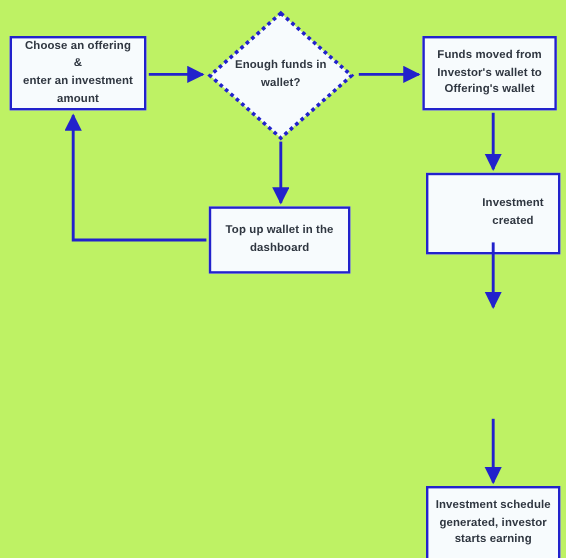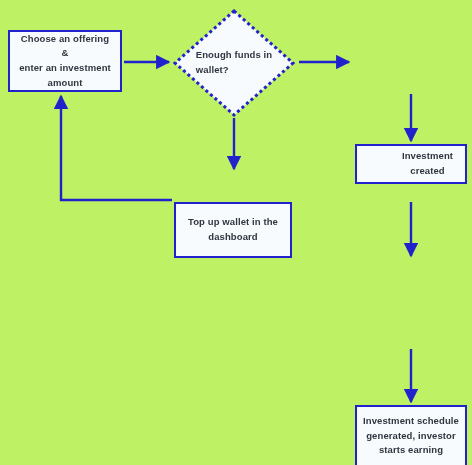--- a/index.html
+++ b/index.html
@@ -47,21 +47,21 @@
   }
   .diamond-label {
     position: absolute;
     left: 0;
     top: 0;
     width: 100%;
     height: 100%;
     display: flex;
     align-items: center;
     justify-content: center;
-    text-align: left;
+    text-align: center;
     color: #2f3640;
     font-size: 9.5px;
     line-height: 1.55;
     font-weight: 600;
     letter-spacing: 0.1px;
     white-space: pre-line;
     pointer-events: none;
   }
   .conn {
     position: absolute;
@@ -81,27 +81,32 @@
   </div>
 
   <div class="diamond-wrap" style="left:172px; top:8px; width:124px; height:110px;">
     <svg class="diamond-shape" viewBox="0 0 124 110">
       <polygon points="62,3 121,55 62,107 3,55" fill="#f7fbfd" stroke="#2222cc" stroke-width="3" stroke-dasharray="3 3" stroke-linejoin="miter"></polygon>
     </svg>
     <div class="diamond-label">Enough funds in
 wallet?</div>
   </div>
 
+  <div class="node" style="left:352px; top:30px; width:112px; height:62px;">
+    <span class="node-text">Funds moved from
+Investor's wallet to
+Offering's wallet</span>
+  </div>
 
-  <div class="node" style="left:174px; top:172px; width:118px; height:56px;margin-top:30px;">
+  <div class="node" style="left:174px; top:172px; width:118px; height:56px;">
     <span class="node-text">Top up wallet in the
 dashboard</span>
   </div>
 
-  <div class="node" style="left:355px; top:144px; width:112px; height:40px;padding-left:39px;">
+  <div class="node" style="left:355px; top:144px; width:112px; height:68px;padding-left:39px;">
     <span class="node-text">Investment
 created</span>
   </div>
 
 
   <div class="node" style="left:355px; top:405px; width:112px; height:62px;">
     <span class="node-text">Investment schedule
 generated, investor
 starts earning</span>
   </div>

